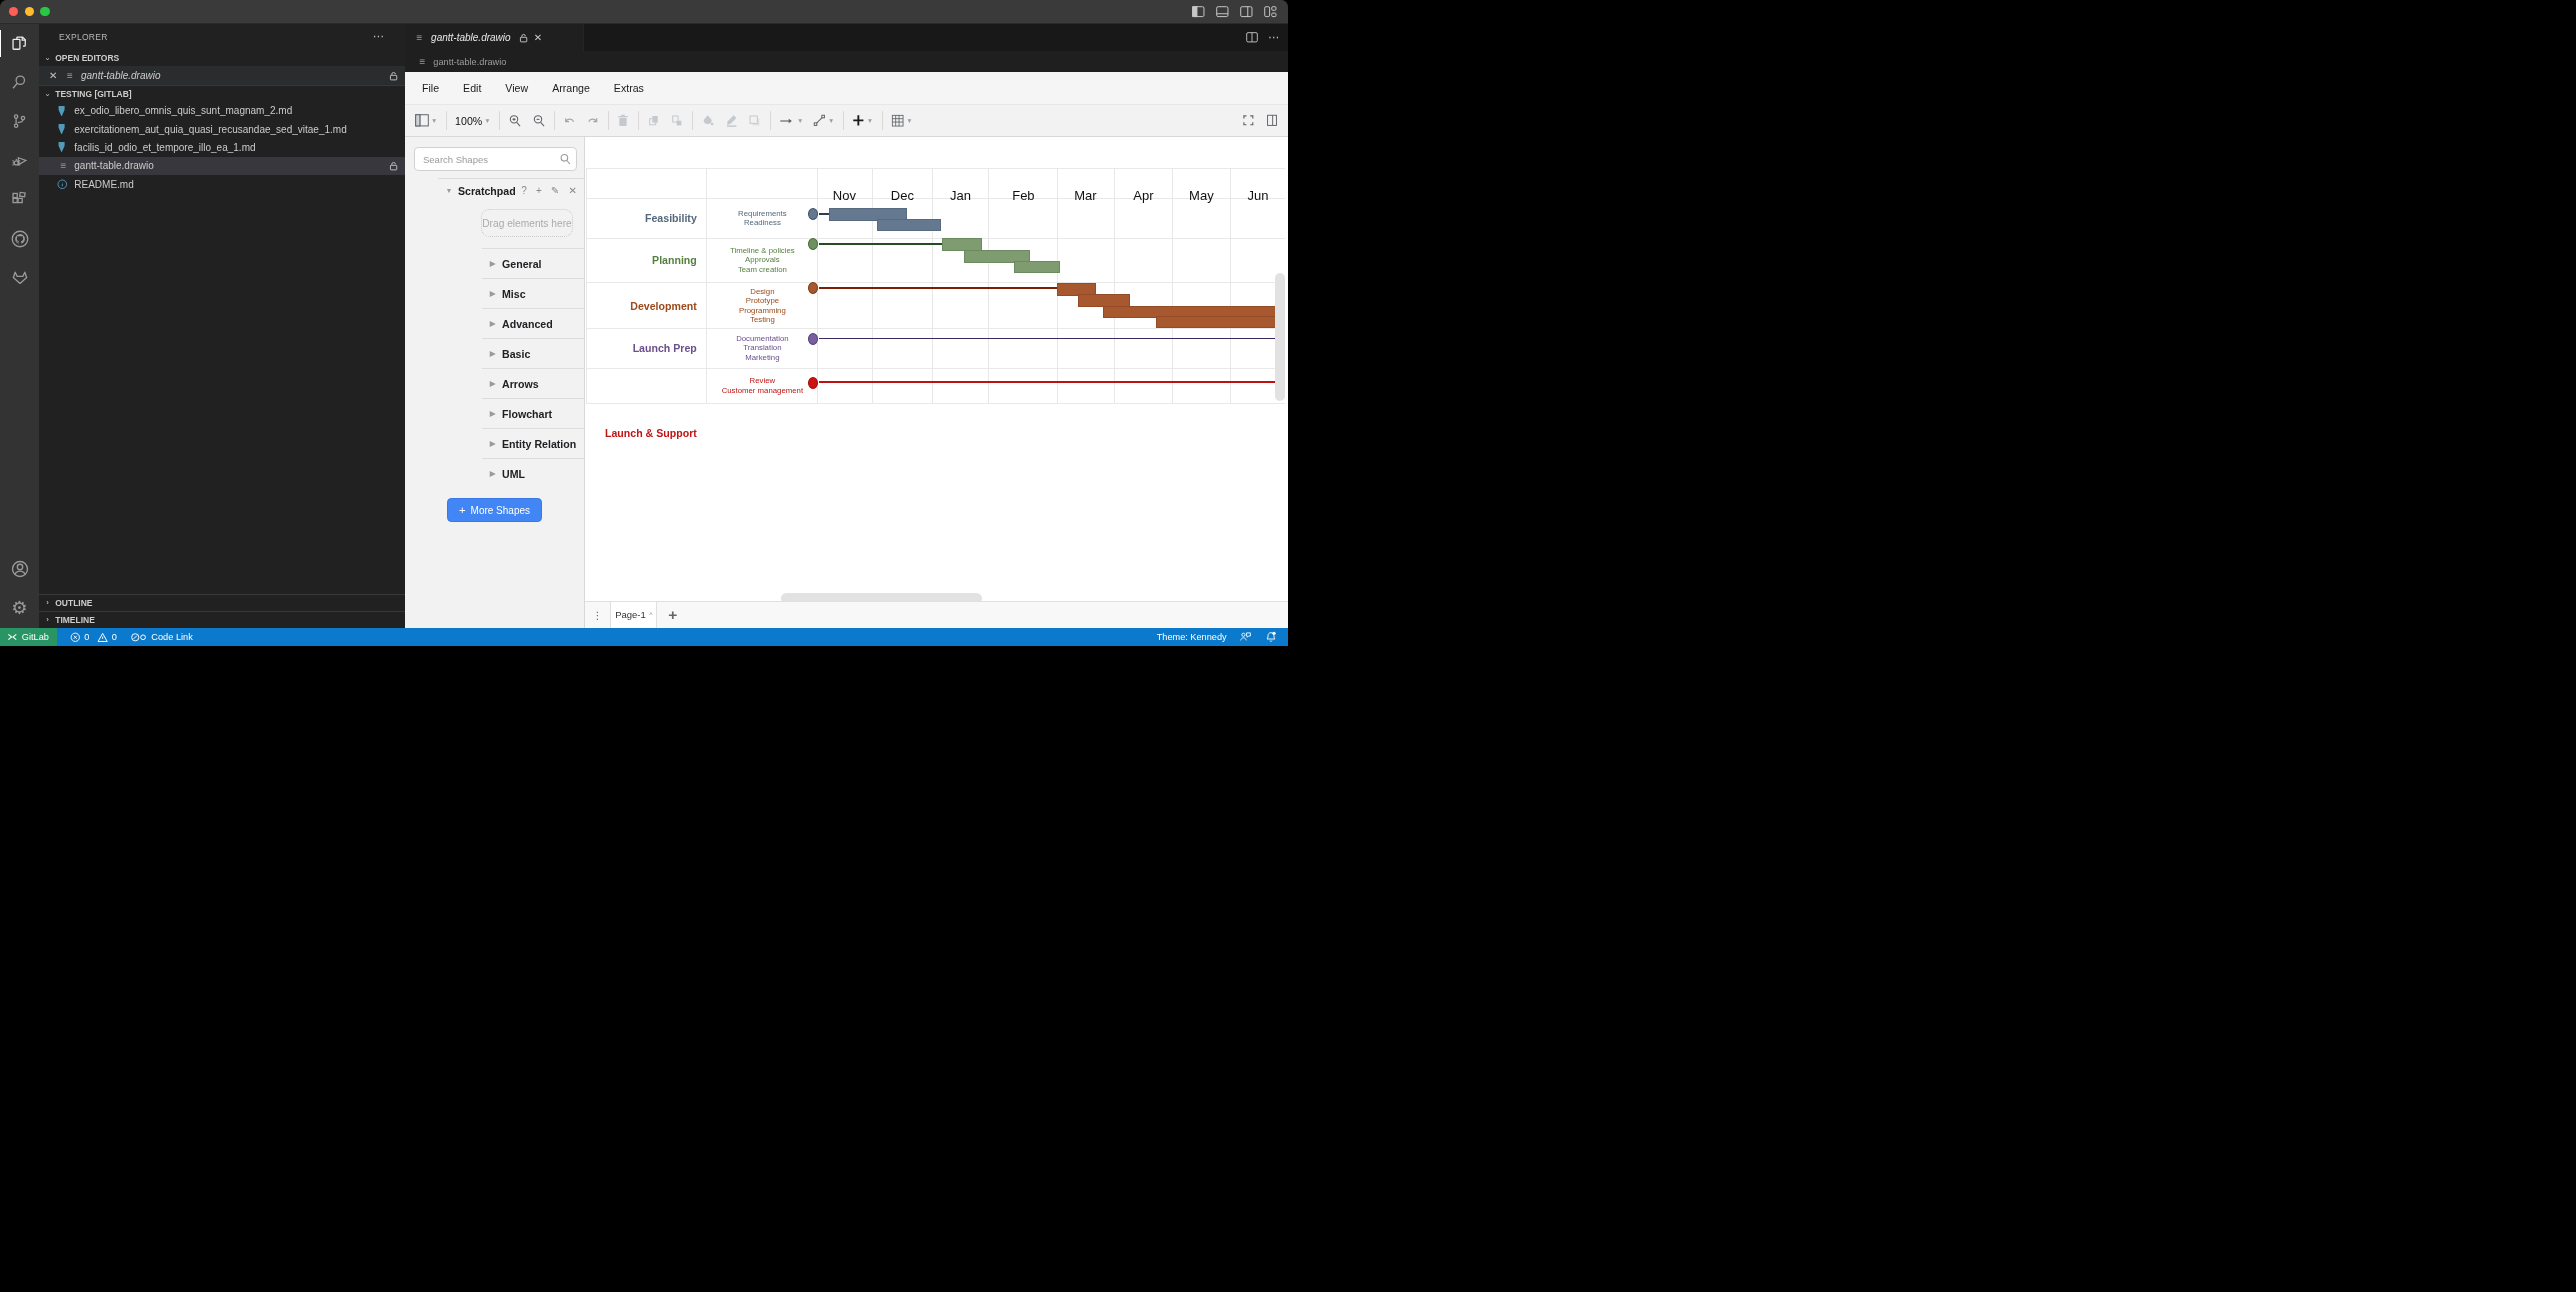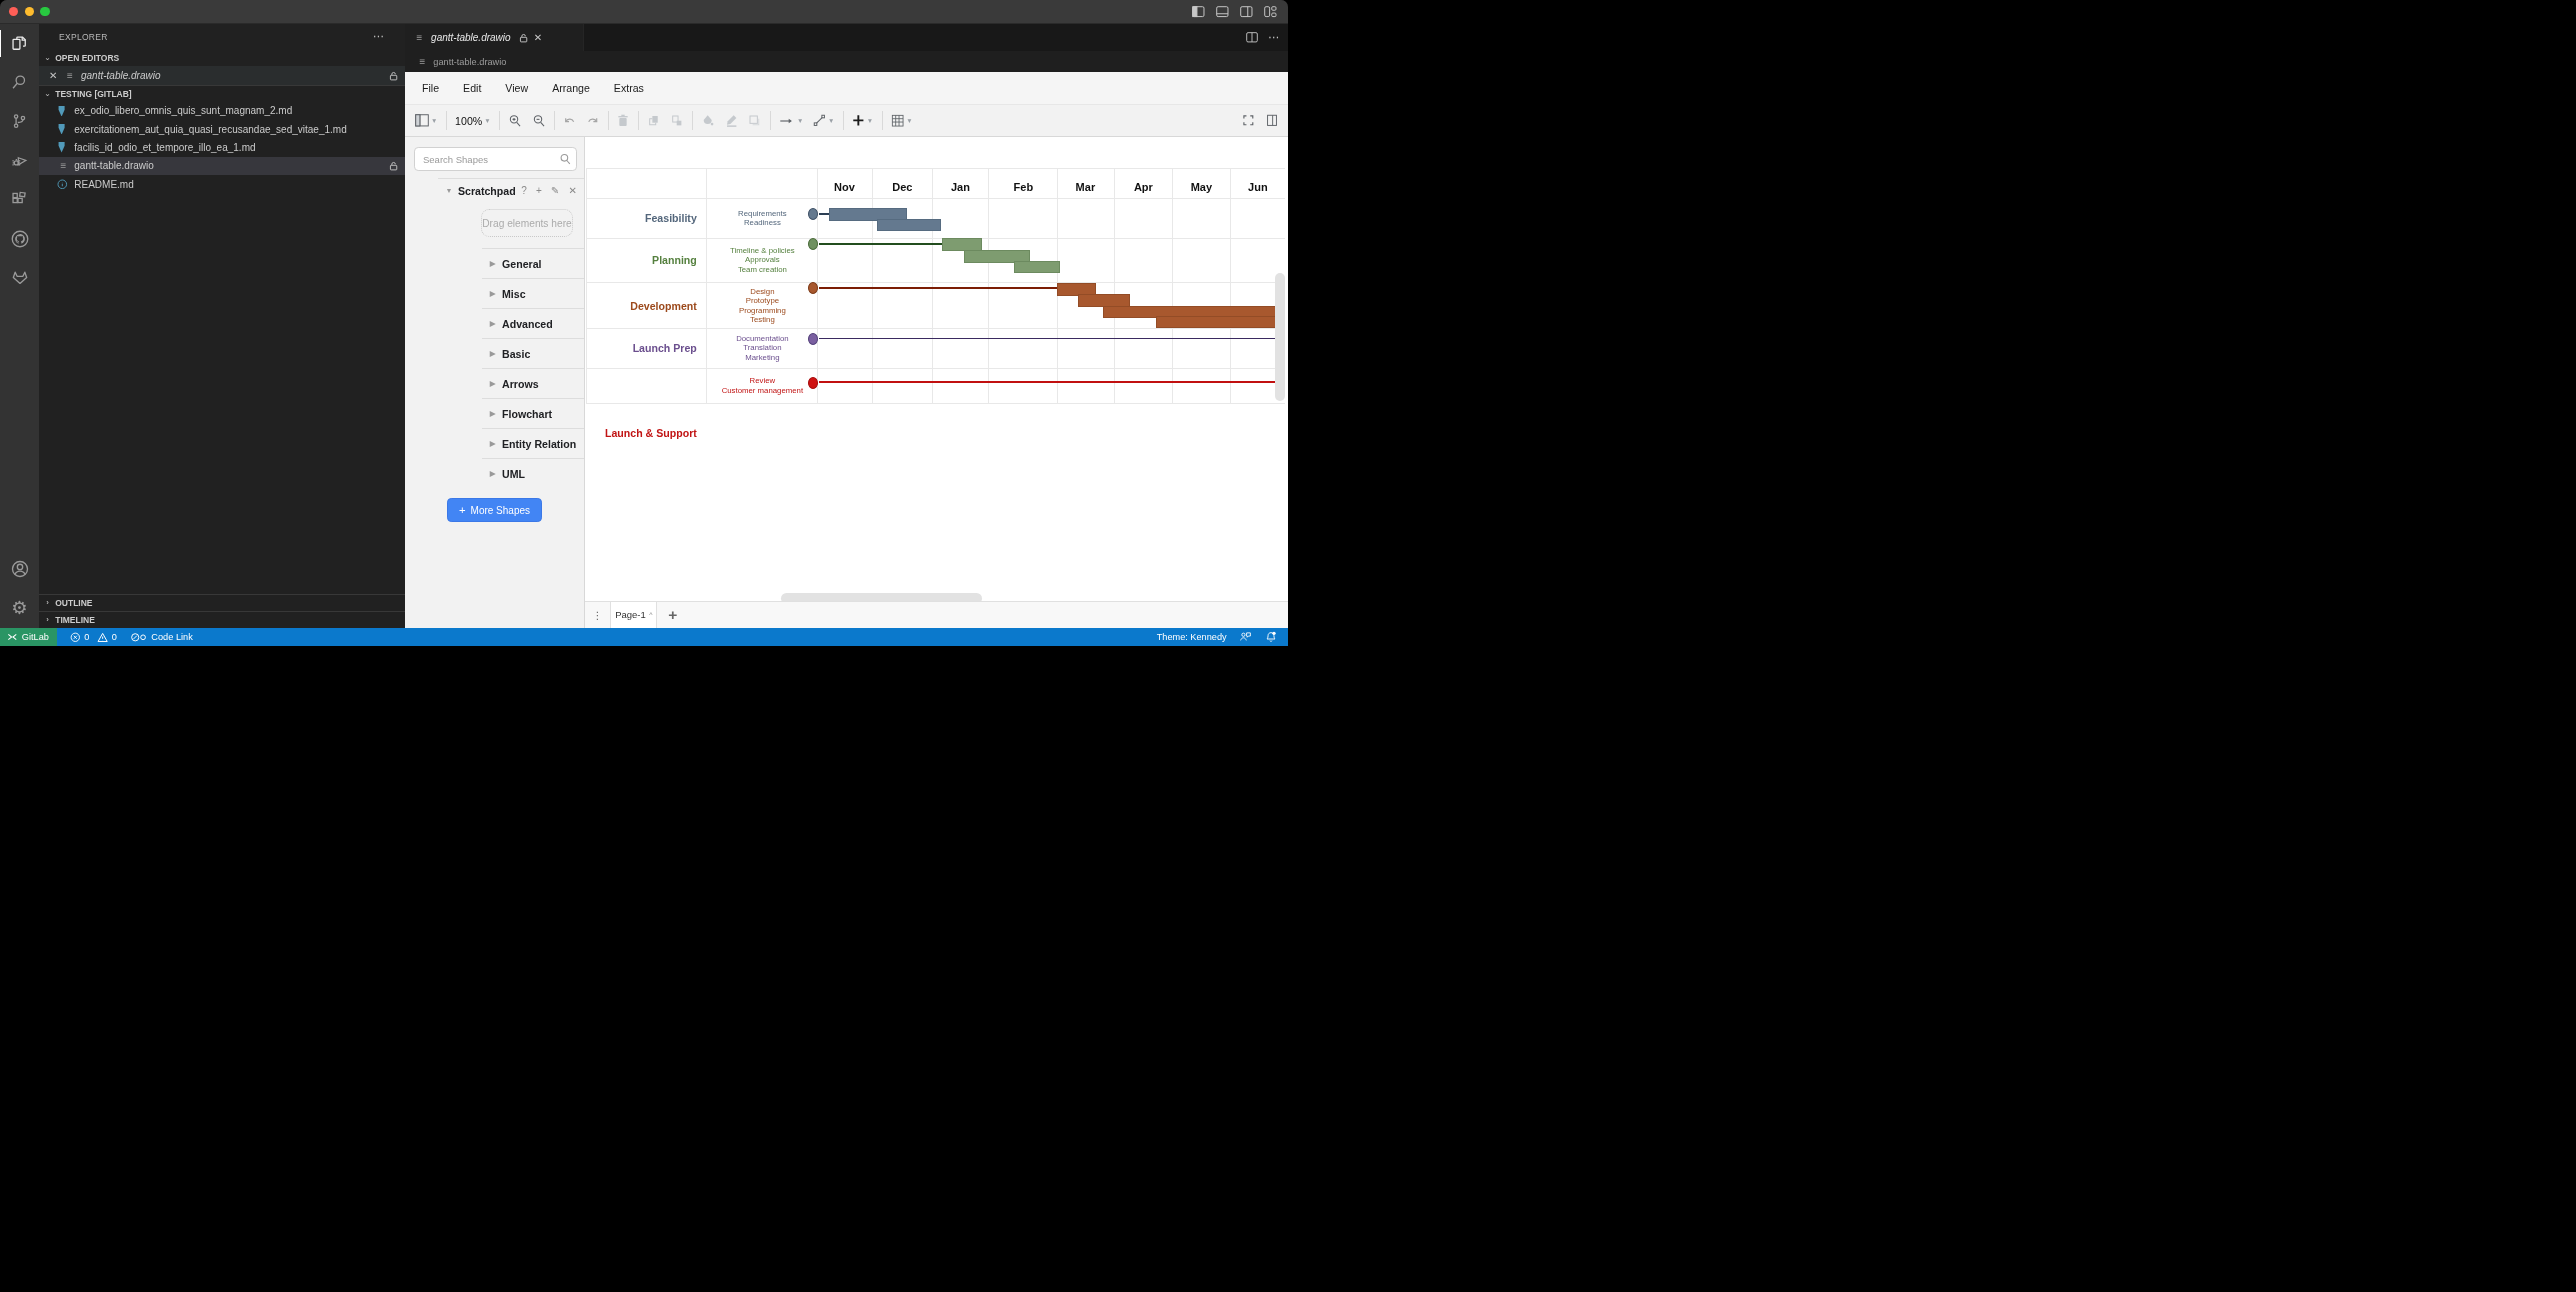--- a/index.html
+++ b/index.html
@@ -84,22 +84,22 @@
   .sect-row { height:30px; display:flex; align-items:center; gap:6.4px; padding:0 7.8px; border-top:0.7px solid #ddd;
               font-weight:bold; color:#202124; font-size:10.6px; }
   .sect-row .chev { color:#9a9a9a; font-size:7.8px; }
   .more-shapes { margin:10px auto; width:95px; height:24px; background:#4285f4; color:#fff; border:0.7px solid #3b78e7;
                  border-radius:4.2px; font-size:10px; display:flex; align-items:center; justify-content:center; gap:5px; font-family:inherit; }
 
   
   .canvas { flex:1; position:relative; background:#ffffff; overflow:hidden; }
   .gantt { position:absolute; left:1.4px; top:31px; width:699px; height:236px; }
   .gline { position:absolute; background:#e8e8e8; }
-  .month { position:absolute; top:4px; height:30px; display:flex; align-items:center; justify-content:center;
-           font-weight:bold; font-size:11px; color:#111; }
+  .month { position:absolute; top:12px; height:30px; display:flex; align-items:center; justify-content:center;
+           font-weight:normal; font-size:13px; color:#111; }
   .rlabel { position:absolute; display:flex; align-items:center; justify-content:flex-end; padding-right:5.6px;
             font-weight:bold; font-size:10.6px; white-space:nowrap; }
   .rtasks { position:absolute; display:flex; flex-direction:column; align-items:center; justify-content:center;
             font-size:7.8px; line-height:9.5px; text-align:center; }
   .gbar { position:absolute; }
   .gcircle { position:absolute; border-radius:50%; }
   .gconn { position:absolute; }
   .hscroll { position:absolute; left:196px; top:456px; width:201px; height:10.6px; border-radius:5.6px; background:#e2e2e2; }
   .vscroll { position:absolute; right:2.8px; top:136px; width:10px; height:128px; border-radius:5.6px; background:#e2e2e2; }
 

